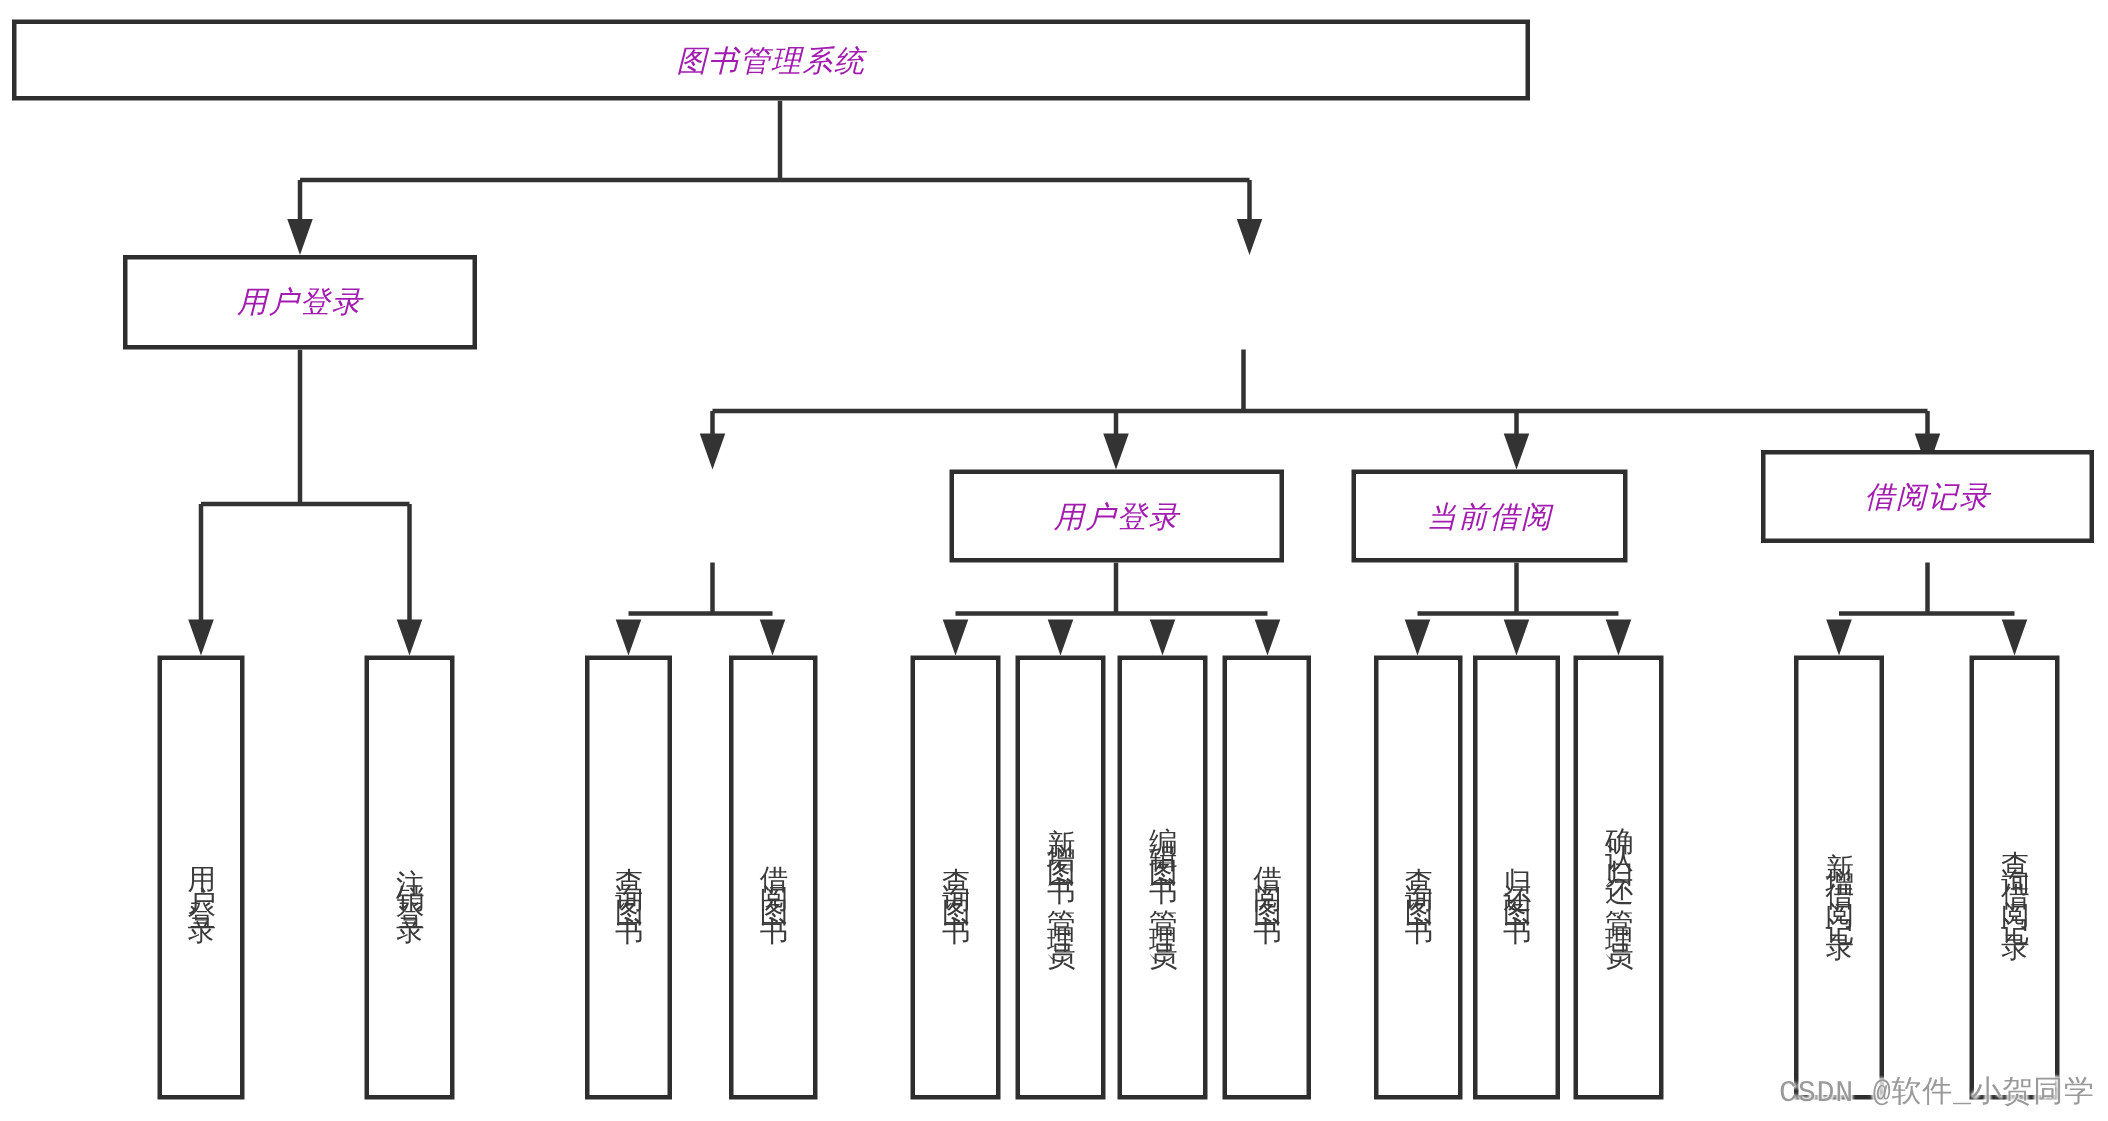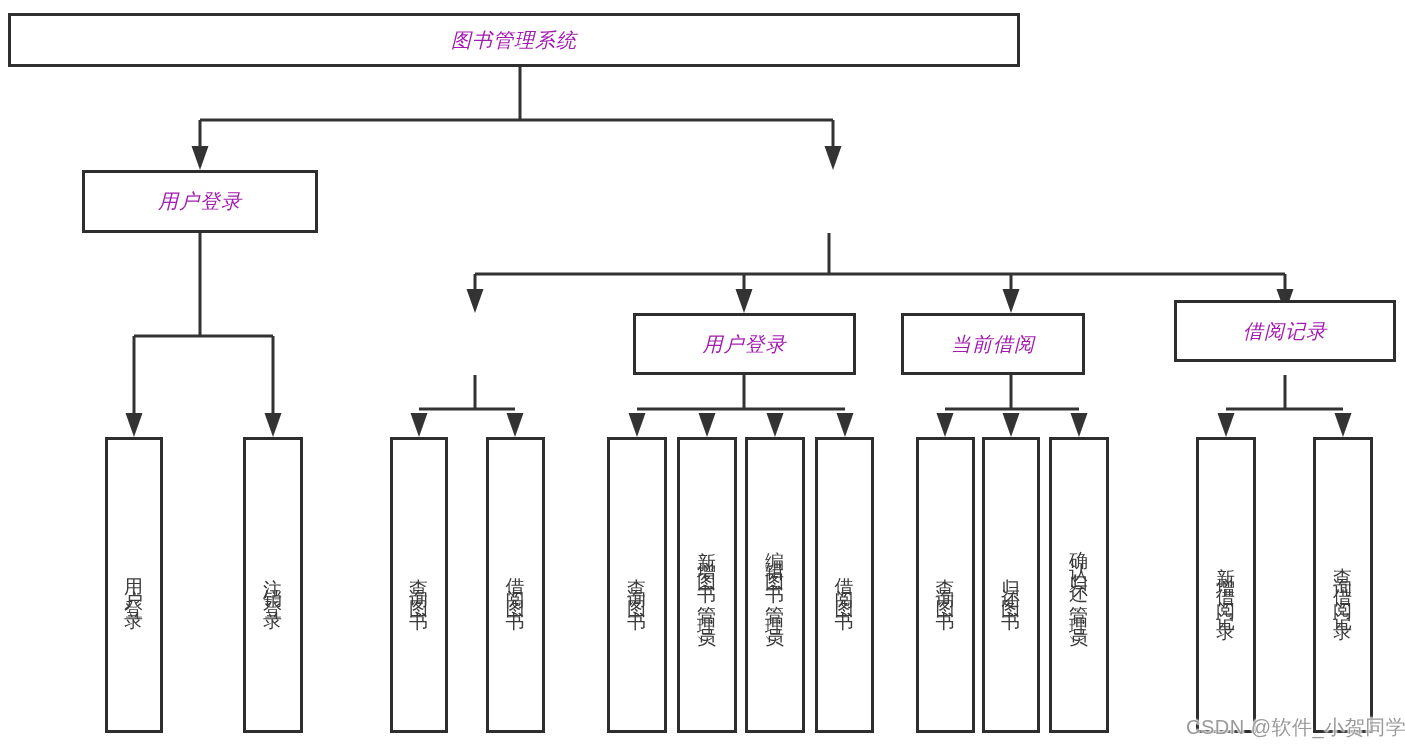--- a/index.html
+++ b/index.html
@@ -16,20 +16,21 @@
   .h-label{font-size:20px;color:#a21caf;letter-spacing:1px;white-space:nowrap;font-style:italic;}
   .v-label{
     writing-mode:vertical-rl;text-orientation:mixed;
     font-size:19px;color:#3a3a3a;letter-spacing:11px;line-height:1;
     white-space:nowrap;
   }
   .watermark{
     position:absolute;left:1186px;top:714px;z-index:5;
     font-size:20px;color:#9a9a9a;letter-spacing:0.5px;white-space:nowrap;
     text-shadow:0 0 2px #fff,0 0 3px #fff,1px 1px 2px #fff,-1px -1px 2px #fff;
+    font-family:Liberation Mono, monospace;
   }
 </style>
 </head>
 <body>
 
 <div class="stage">
 
   <svg class="connectors" width="1405" height="747" viewBox="0 0 1405 747">
     <g stroke="#333333" stroke-width="3" fill="none">
 

